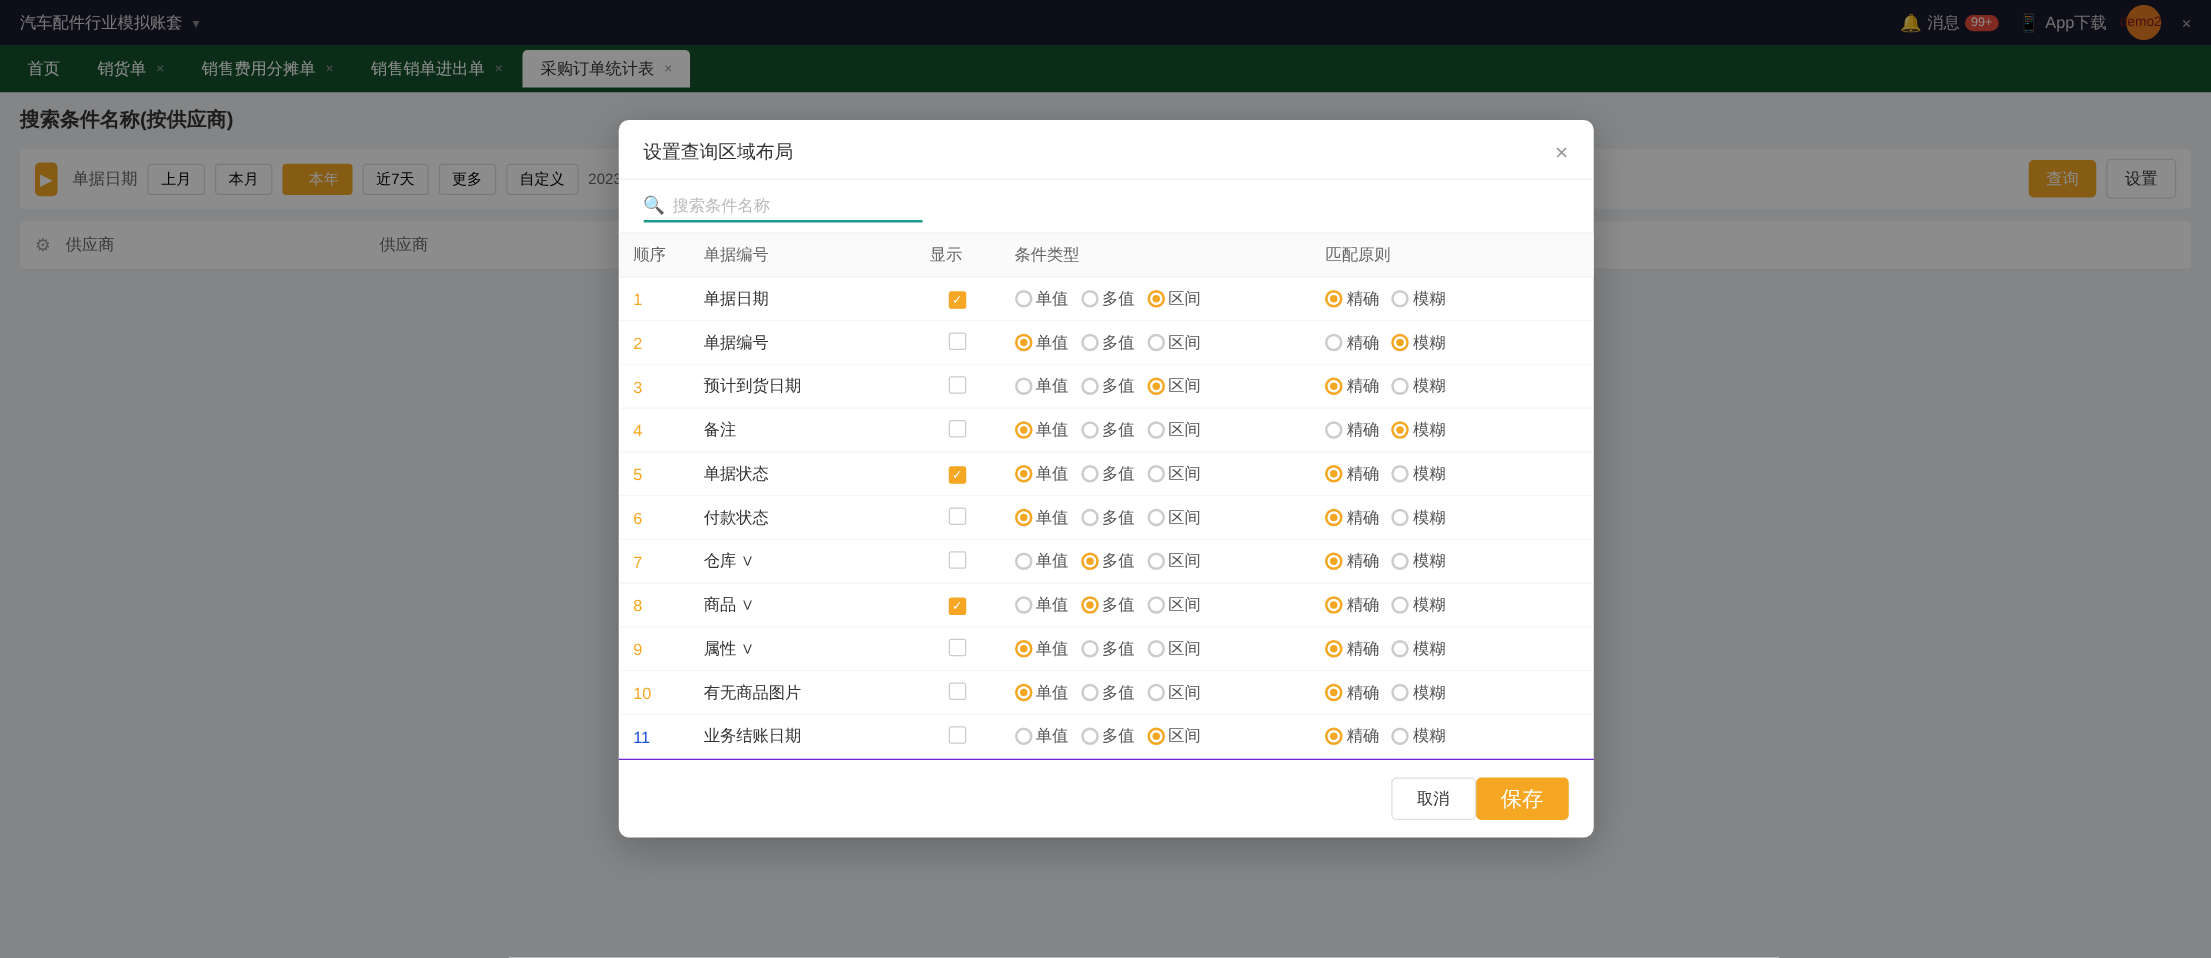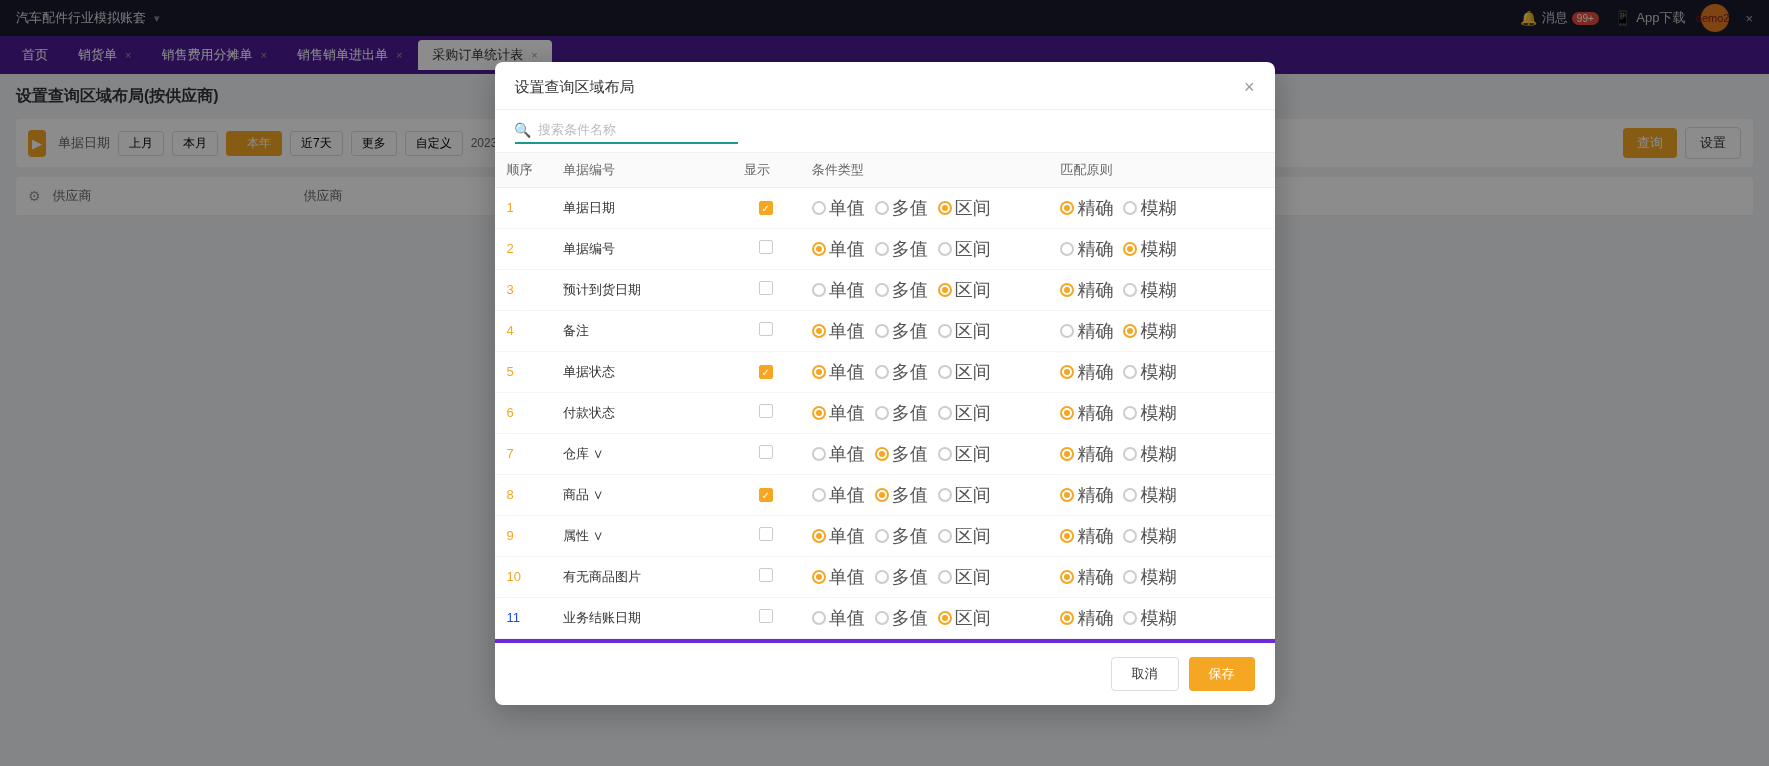--- a/index.html
+++ b/index.html
@@ -15,21 +15,21 @@
       padding: 0 16px;
       color: #ccc;
     }
     .top-bar-left { font-size: 13px; color: #ddd; display: flex; align-items: center; gap: 8px; }
     .top-bar-right { display: flex; align-items: center; gap: 16px; font-size: 13px; color: #ccc; }
     .badge { background: #e74c3c; color: white; border-radius: 10px; padding: 1px 5px; font-size: 10px; }
     .avatar { width: 28px; height: 28px; border-radius: 50%; background: #e67e22; display: flex; align-items: center; justify-content: flex-end; color: #7f1d1d; font-size: 12px; }
 
     
     .nav-bar {
-      background: #4c1d95;
+      background: #14532d;
       height: 38px;
       display: flex;
       align-items: center;
       padding: 0 8px;
       gap: 2px;
     }
     .nav-tab {
       padding: 6px 14px;
       color: white;
       font-size: 13px;
@@ -113,26 +113,26 @@
     .col-match { width: 200px; }
 
     
     .radio-group { display: flex; align-items: center; gap: 10px; }
     .radio-item { display: flex; align-items: center; gap: 3px; cursor: pointer; white-space: nowrap; }
     .radio-circle { width: 14px; height: 14px; border-radius: 50%; border: 2px solid #ccc; display: flex; align-items: center; justify-content: center; flex-shrink: 0; }
     .radio-circle.checked { border-color: #f5a623; }
     .radio-circle.checked::after { content: ''; width: 6px; height: 6px; border-radius: 50%; background: #f5a623; }
     .checkbox-box { width: 14px; height: 14px; border: 1px solid #ccc; border-radius: 2px; display: flex; align-items: center; justify-content: center; flex-shrink: 0; }
     .checkbox-box.checked { background: #f5a623; border-color: #f5a623; color: white; font-size: 10px; }
-    .radio-label { font-size: 18px; color: #555; }
-
-    
-    .modal-footer { padding: 14px 20px; display: flex; justify-content: flex-end; gap: 10px; border-top: 4px solid #6d28d9; }
+    .radio-label { font-size: 13px; color: #555; }
+
+    
+    .modal-footer { padding: 14px 20px; display: flex; justify-content: flex-end; gap: 0; border-top: 1px solid #6d28d9; }
     .btn-cancel { padding: 7px 20px; border: 1px solid #ddd; background: white; border-radius: 4px; cursor: pointer; font-size: 13px; color: #333; }
-    .btn-save { padding: 4px 20px; background: #f5a623; border: none; border-radius: 4px; cursor: pointer; font-size: 13px; color: white; }
+    .btn-save { padding: 4px 20px; background: #f5a623; border: none; border-radius: 4px; cursor: pointer; font-size: 17px; color: white; }
 
     
     .page-actions { position: absolute; top: 12px; right: 16px; display: flex; gap: 8px; align-items: center; }
 
     
     .sidebar-toggle { position: absolute; left: 0; top: 50%; background: #f5a623; color: white; padding: 6px 4px; border-radius: 0 4px 4px 0; cursor: pointer; }
   </style>
 </head>
 <body>
 
@@ -174,21 +174,21 @@
     <span>销售销单进出单</span>
     <span class="close-x">×</span>
   </div>
   <div class="nav-tab active">
     <span>采购订单统计表</span>
     <span class="close-x">×</span>
   </div>
 </div>
 
 <div class="page-content">
-  <div class="page-title">设置查询区域布局(按供应商)</div>
+  <div class="page-title">搜索条件名称(按供应商)</div>
 
 
   <div class="filter-bar">
     <span class="sidebar-toggle" style="position:relative; top:auto; left:auto; border-radius:4px; margin-right:4px;">▶</span>
     <span class="filter-label">单据日期</span>
     <button class="filter-btn">上月</button>
     <button class="filter-btn">本月</button>
     <button class="filter-btn active">本年</button>
     <button class="filter-btn">近7天</button>
     <button class="filter-btn">更多</button>

